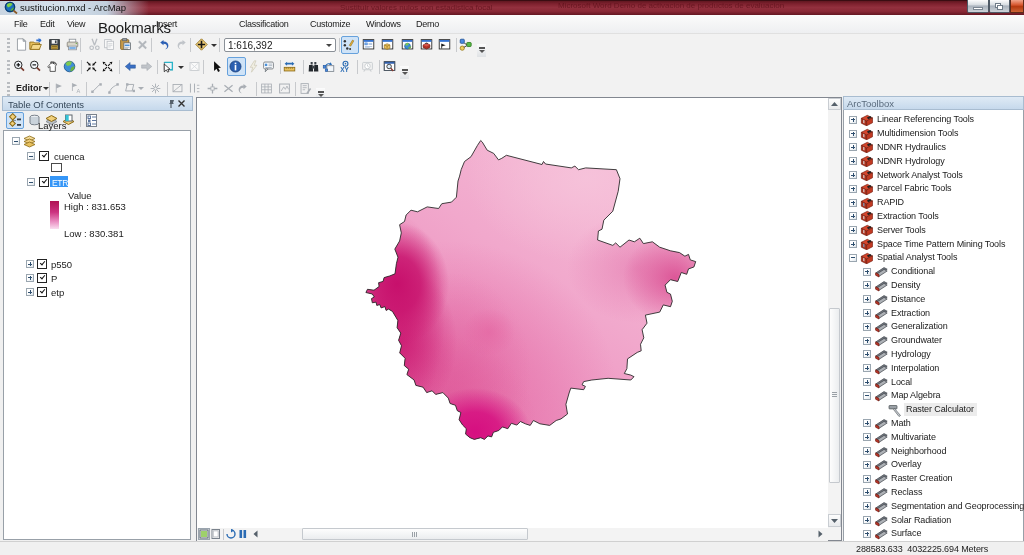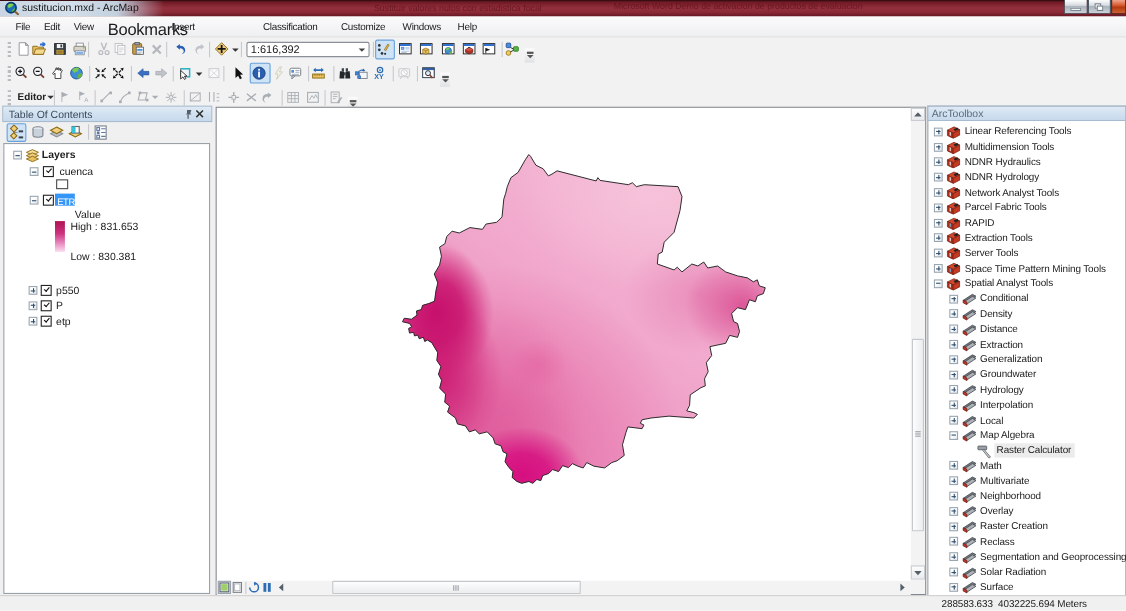--- a/index.html
+++ b/index.html
@@ -32,21 +32,21 @@
 <div class="abs" style="left:0;top:15px;width:1024px;height:18px;background:linear-gradient(to bottom,#fbfbfb,#eeeff1)"></div>
 <div class="t" style="left:14px;top:19px;font-size:9px;letter-spacing:-0.25px">File</div>
 <div class="t" style="left:40px;top:19px;font-size:9px;letter-spacing:-0.25px">Edit</div>
 <div class="t" style="left:67px;top:19px;font-size:9px;letter-spacing:-0.25px">View</div>
 <div class="t" style="left:98px;top:19px;font-size:15px;letter-spacing:-0.25px">Bookmarks</div>
 <div class="t" style="left:156px;top:19px;font-size:9px;letter-spacing:-0.25px">Insert</div>
 <div class="t" style="left:191px;top:35px;font-size:14px;letter-spacing:-0.25px">Selection</div>
 <div class="t" style="left:239px;top:19px;font-size:9px;letter-spacing:-0.25px">Classification</div>
 <div class="t" style="left:310px;top:19px;font-size:9px;letter-spacing:-0.25px">Customize</div>
 <div class="t" style="left:366px;top:19px;font-size:9px;letter-spacing:-0.25px">Windows</div>
-<div class="t" style="left:416px;top:19px;font-size:9px;letter-spacing:-0.25px">Help</div>
+<div class="t" style="left:416px;top:19px;font-size:9px;letter-spacing:-0.25px">Demo</div>
 <div class="abs" style="left:0;top:33px;width:1024px;height:64px;background:#f2f2f2"></div>
 <div class="abs" style="left:0;top:33px;width:1024px;height:1px;background:#e0e0e0"></div>
 <div style="position:absolute;left:7px;top:38px;width:3px;height:14px;background:repeating-linear-gradient(to bottom,#b9bcc0 0,#b9bcc0 2px,transparent 2px,transparent 4px)"></div>
 <svg style="position:absolute;left:15px;top:38px" width="13" height="13" viewBox="0 0 16 16">
     <path d="M3 1 h7 l3 3 v11 h-10 z" fill="#fff" stroke="#8a9097"></path>
     <path d="M10 1 l3 3 h-3 z" fill="#d8dce0" stroke="#8a9097"></path>
   </svg>
 <svg style="position:absolute;left:29px;top:38px" width="13" height="13" viewBox="0 0 16 16">
     <path d="M1 5 h5 l1 1 h6 v8 h-12 z" fill="#e8c05e" stroke="#8a6914"></path>
     <path d="M2 14 l2.2-6 h11 l-2.5 6 z" fill="#f4d98c" stroke="#8a6914"></path>
@@ -410,21 +410,21 @@
   </svg>
 <div class="abs" style="left:3px;top:130px;width:188px;height:410px;background:#fff;border:1px solid #98a0a8"></div>
 <div class="pm" style="left:12px;top:137px">
     <div class="pmh"></div>
   </div>
 <svg style="position:absolute;left:23px;top:135px" width="13" height="13" viewBox="0 0 13 13">
     <path d="M6.5 1 L12 3.5 L6.5 6 L1 3.5 Z" fill="#f4dc9a" stroke="#8a6914" stroke-width="0.8"></path>
     <path d="M6.5 4 L12 6.5 L6.5 9 L1 6.5 Z" fill="#eecd7c" stroke="#8a6914" stroke-width="0.8"></path>
     <path d="M6.5 7 L12 9.5 L6.5 12 L1 9.5 Z" fill="#e8c05e" stroke="#8a6914" stroke-width="0.8"></path>
   </svg>
-<div class="t" style="left:38px;top:136px;font-size:9.5px;font-weight:bold">Layers</div>
+<div class="t" style="left:38px;top:120px;font-size:9.5px;font-weight:normal">Layers</div>
 <div class="pm" style="left:27px;top:152px">
     <div class="pmh"></div>
   </div>
 <div class="cb" style="left:39px;top:151px">
     <div class="ck"></div>
   </div>
 <div class="t" style="left:54px;top:151px;font-size:9.5px">cuenca</div>
 <div class="abs" style="left:51px;top:163px;width:11px;height:9px;background:#fff;border:1px solid #4a4a4a"></div>
 <div class="pm" style="left:27px;top:178px">
     <div class="pmh"></div>

